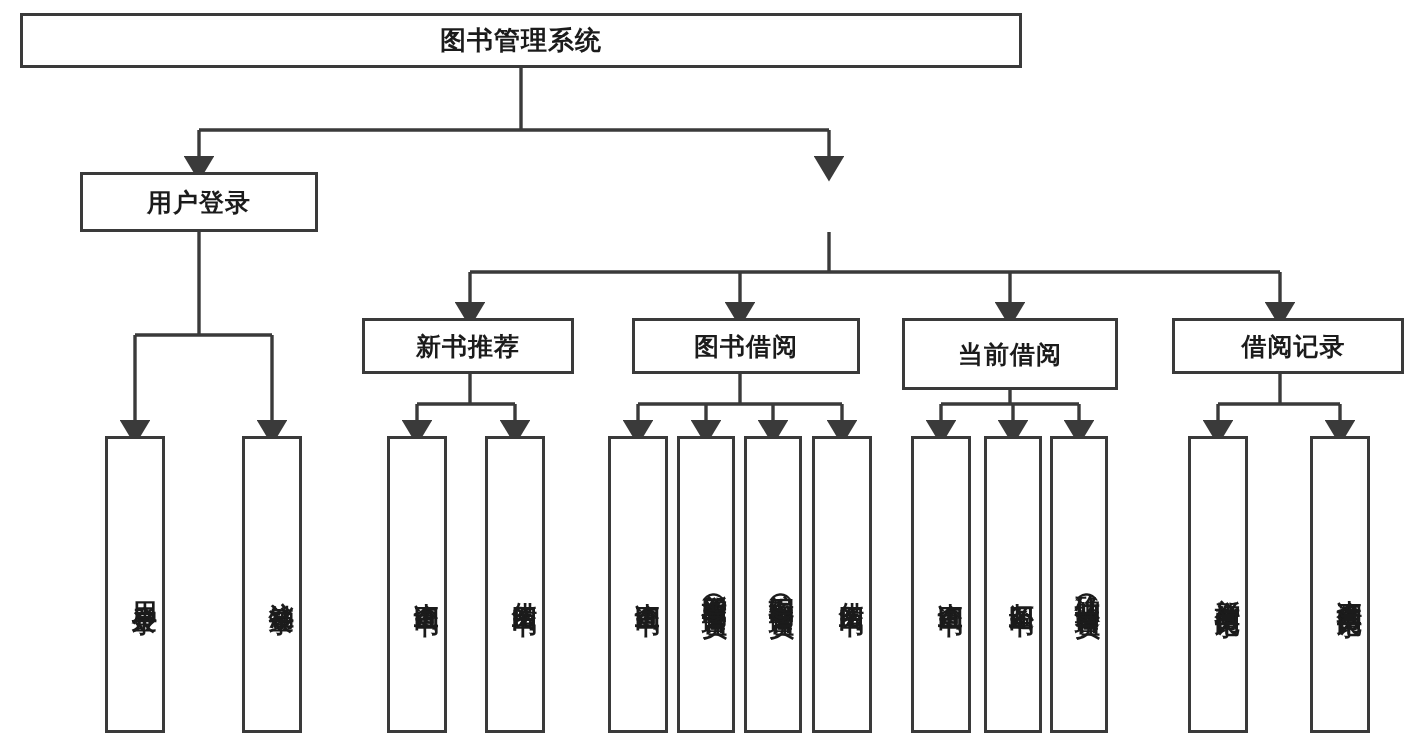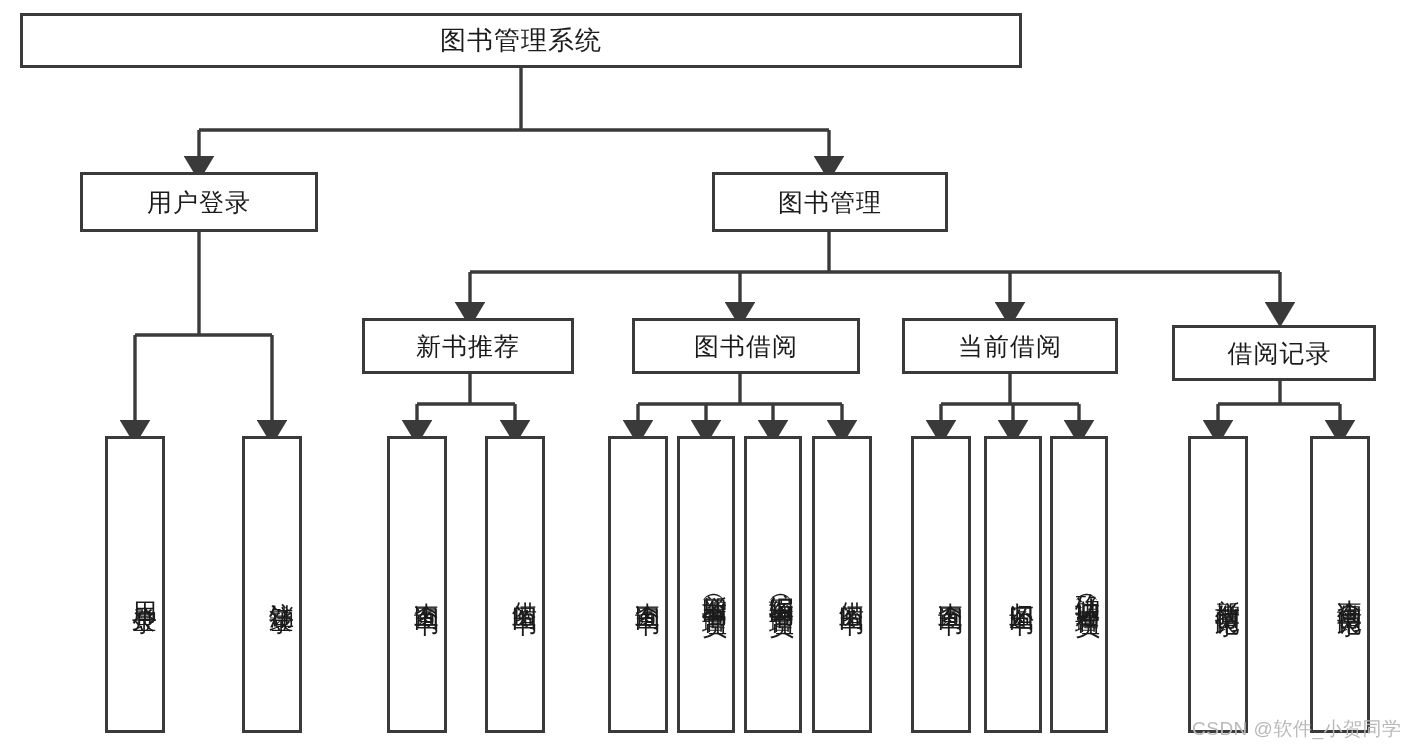--- a/index.html
+++ b/index.html
@@ -27,20 +27,21 @@
   }
   .node {
     position: absolute;
     box-sizing: border-box;
     border: 3px solid #3a3a3a;
     background: #ffffff;
     display: flex;
     align-items: center;
     justify-content: center;
     color: #1b1b1b;
+    font-weight: bold;
   }
   .node.horizontal {
     font-size: 25px;
     letter-spacing: 1px;
   }
   .node.vertical {
     writing-mode: vertical-rl;
     text-orientation: upright;
     font-size: 25px;
     letter-spacing: 3px;
@@ -110,35 +111,33 @@
       <path d="M1280,374 L1280,404"></path>
       <path d="M1218,404 L1340,404"></path>
       <path d="M1218,404 L1218,424" marker-end="url(#arrow)"></path>
       <path d="M1340,404 L1340,424" marker-end="url(#arrow)"></path>
     </g>
   </svg>
 
   <div class="node horizontal root" style="left:20px; top:13px; width:1002px; height:55px;">图书管理系统</div>
 
   <div class="node horizontal" style="left:80px; top:172px; width:238px; height:60px;">用户登录</div>
-  <div class="node horizontal" style="left:712px; top:172px; width:236px; height:60px;">图书管理</div>
 
   <div class="node horizontal" style="left:362px; top:318px; width:212px; height:56px;">新书推荐</div>
   <div class="node horizontal" style="left:632px; top:318px; width:228px; height:56px;">图书借阅</div>
-  <div class="node horizontal" style="left:902px; top:318px; width:216px; height:56px;">当前借阅</div>
-  <div class="node horizontal" style="left:1172px; top:325px; width:204px; height:56px;padding-left:11px;">借阅记录</div>
+  <div class="node horizontal" style="left:902px; top:318px; width:216px; height:72px;">当前借阅</div>
+  <div class="node horizontal" style="left:1172px; top:318px; width:232px; height:56px;padding-left:11px;">借阅记录</div>
 
   <div class="node vertical" style="left:105px; top:436px; width:60px; height:297px;">用户登录</div>
   <div class="node vertical" style="left:242px; top:436px; width:60px; height:297px;">注销登录</div>
   <div class="node vertical" style="left:387px; top:436px; width:60px; height:297px;">查询图书</div>
   <div class="node vertical" style="left:485px; top:436px; width:60px; height:297px;">借阅图书</div>
   <div class="node vertical" style="left:608px; top:436px; width:60px; height:297px;">查询图书</div>
   <div class="node vertical" style="left:677px; top:436px; width:58px; height:297px;">新增图书（管理员）</div>
   <div class="node vertical" style="left:744px; top:436px; width:58px; height:297px;">编辑图书（管理员）</div>
   <div class="node vertical" style="left:812px; top:436px; width:60px; height:297px;">借阅图书</div>
   <div class="node vertical" style="left:911px; top:436px; width:60px; height:297px;">查询图书</div>
   <div class="node vertical" style="left:984px; top:436px; width:58px; height:297px;">归还图书</div>
   <div class="node vertical" style="left:1050px; top:436px; width:58px; height:297px;">确认归还（管理员）</div>
   <div class="node vertical" style="left:1188px; top:436px; width:60px; height:297px;">新增借阅记录</div>
   <div class="node vertical" style="left:1310px; top:436px; width:60px; height:297px;">查询借阅记录</div>
 
-  <div class="watermark" style="left:1192px; top:716px;">CSDN @软件_小贺同学</div>
 </div>
 
 </body></html>

